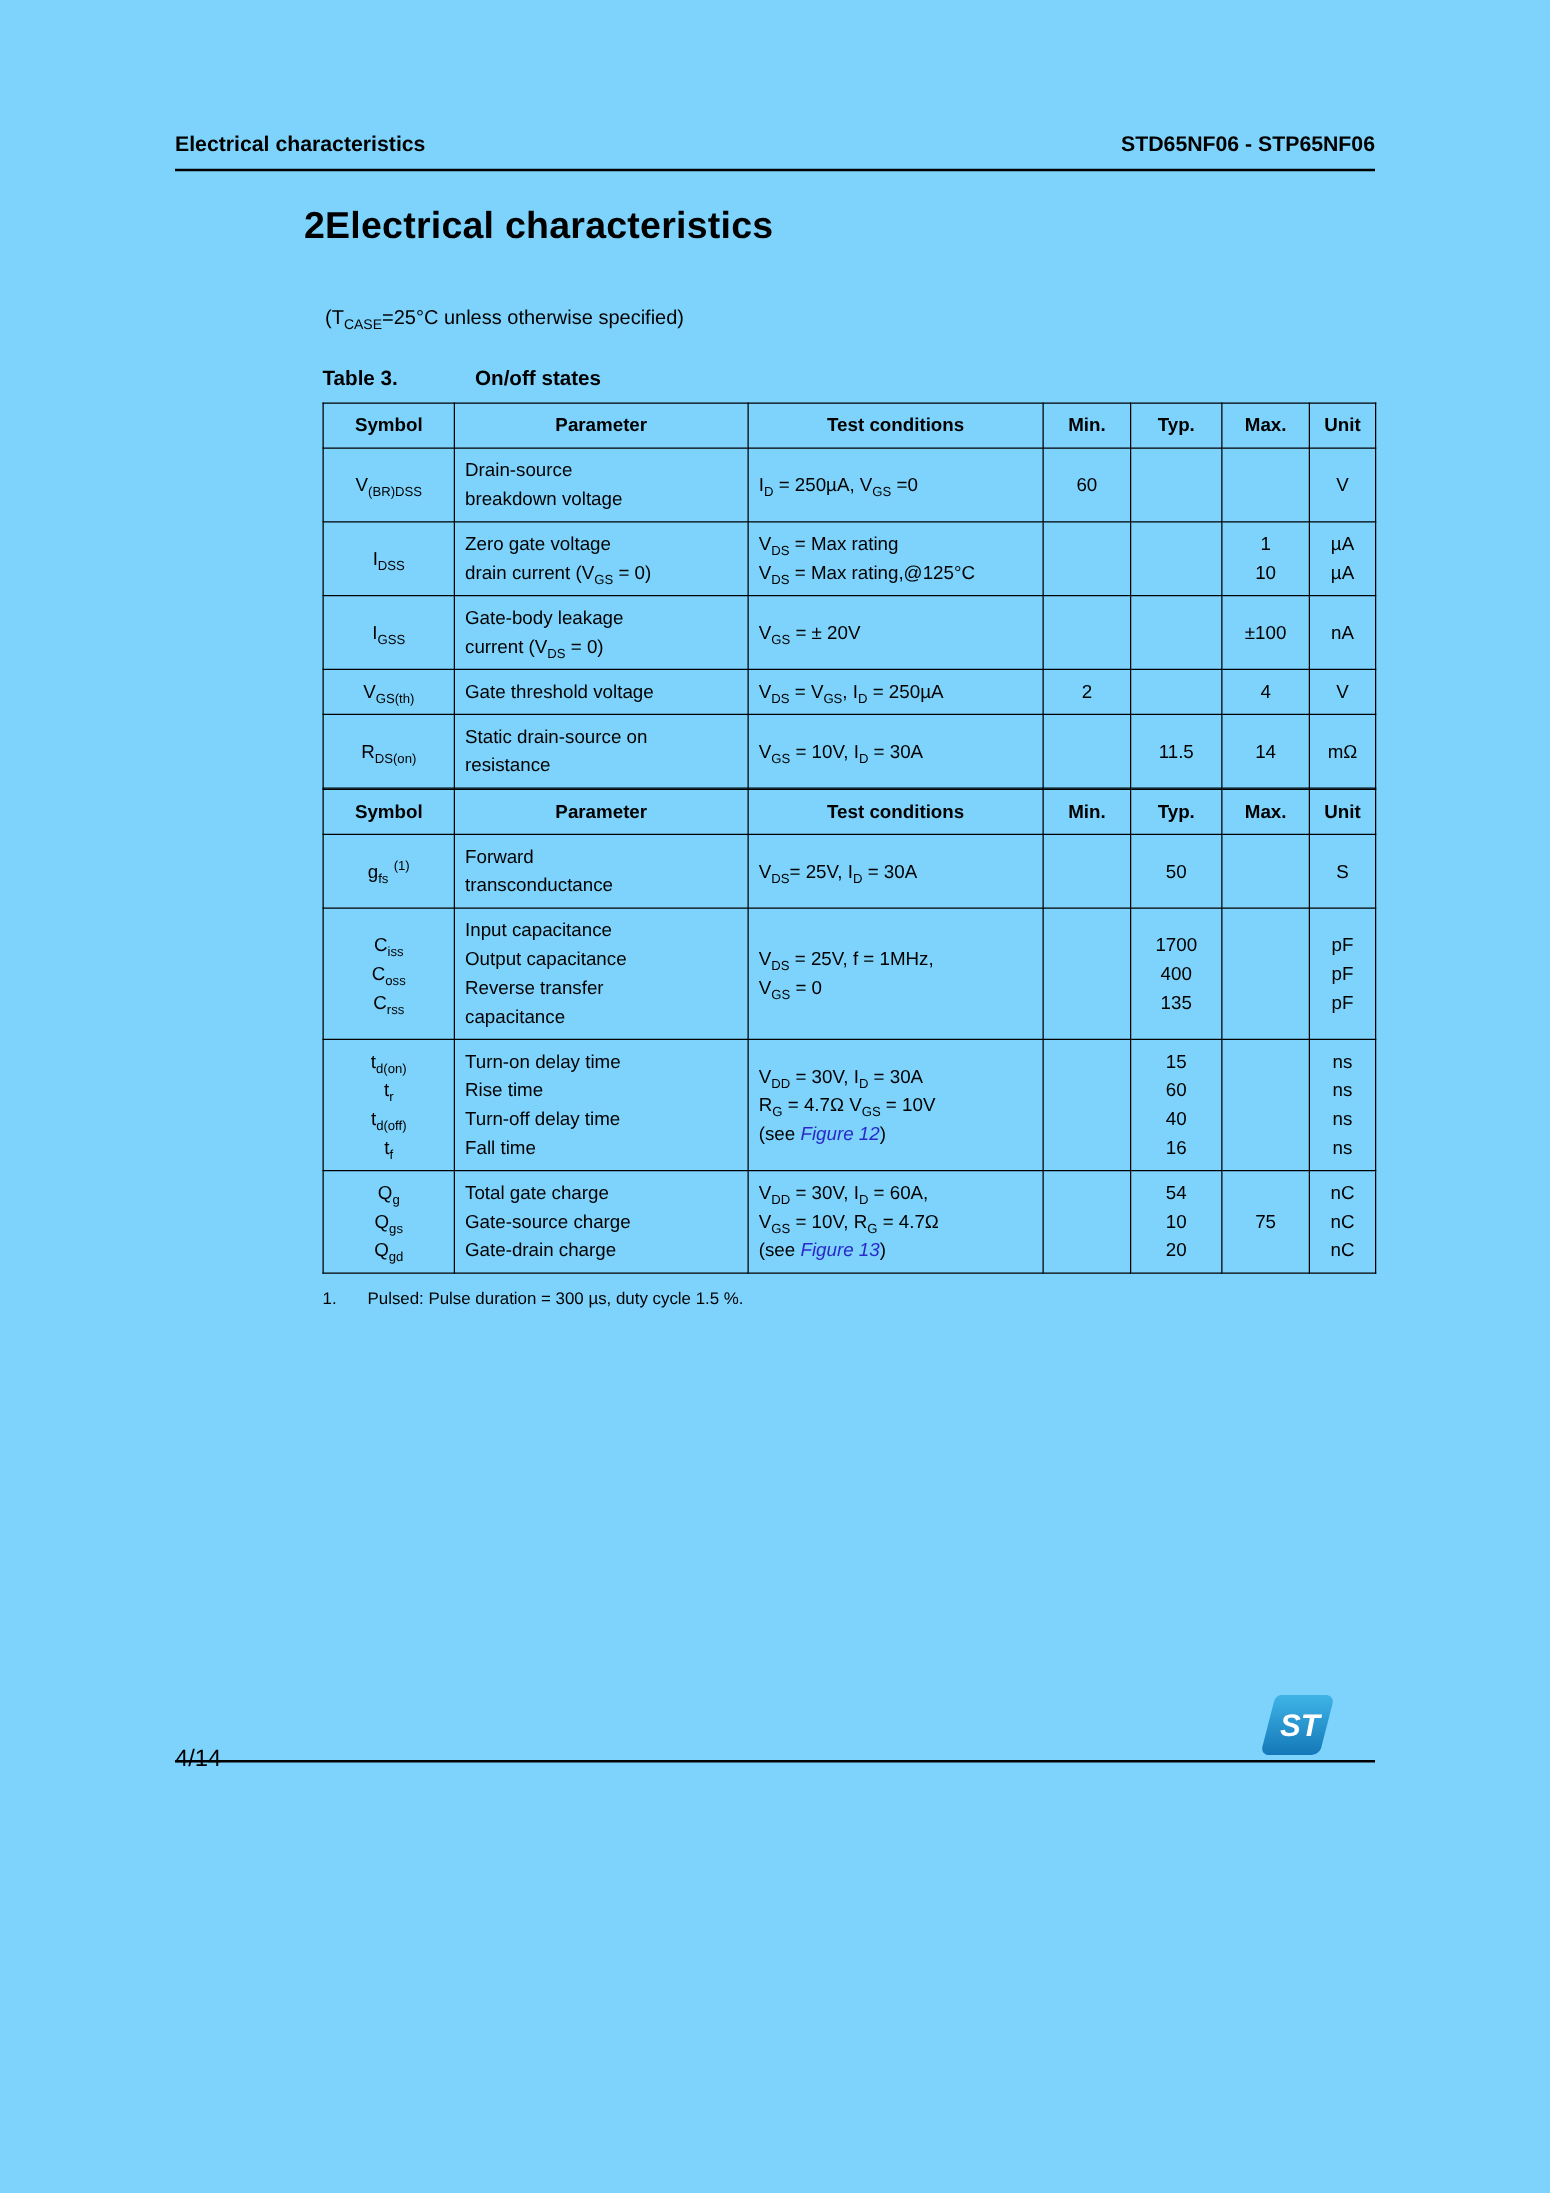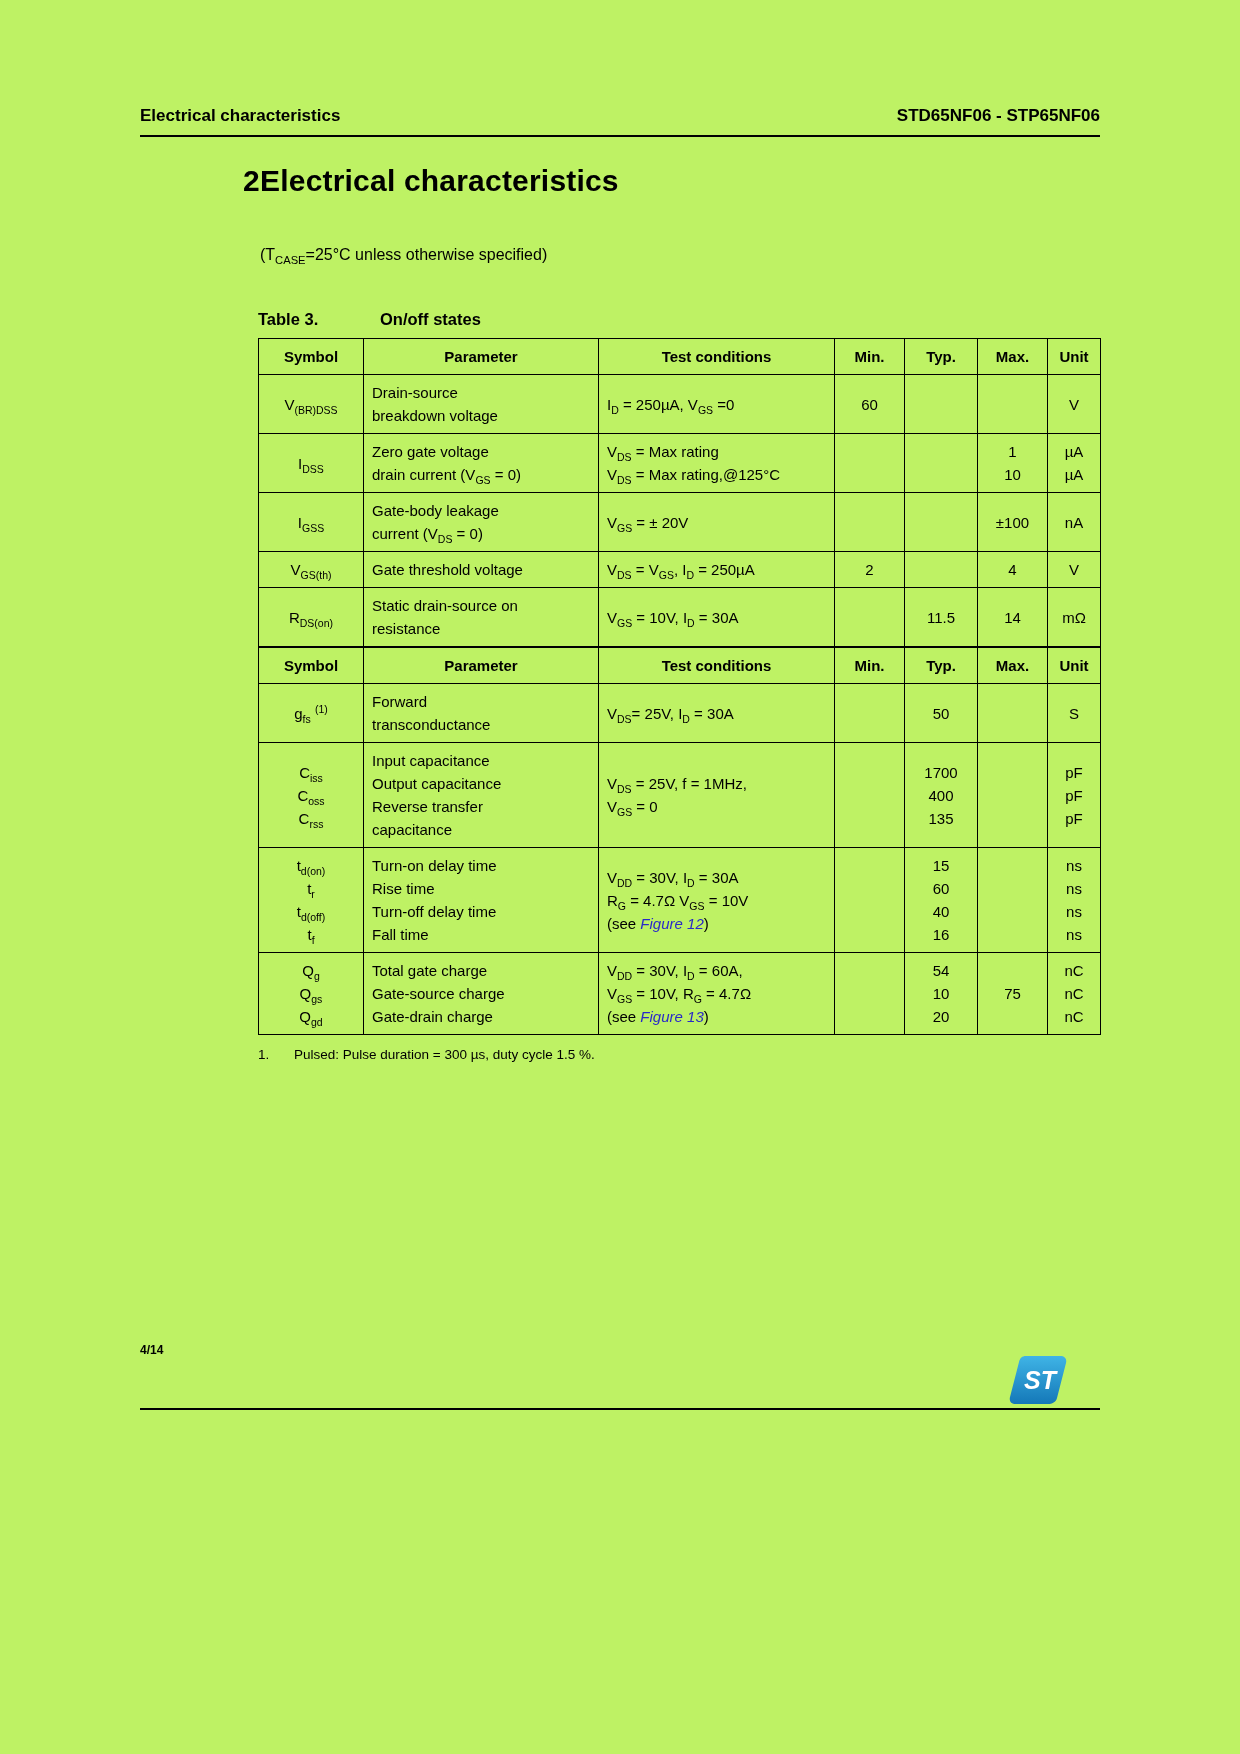--- a/index.html
+++ b/index.html
@@ -1,20 +1,20 @@
 <!DOCTYPE html>
 <html><head>
 <meta charset="utf-8">
 <style>
   html, body { margin: 0; padding: 0; background: #ffffff; }
   .page {
     position: relative;
     width: 1240px;
     height: 1754px;
-    background: #bef264;
+    background: #7dd3fc;
     font-family: "Liberation Sans", sans-serif;
     color: #000000;
     overflow: hidden;
   }
 
   
   .doc-header {
     position: absolute;
     top: 106px;
     left: 140px;
@@ -48,21 +48,21 @@
   }
 
   
   .content {
     position: absolute;
     top: 294px;
     left: 258px;
     width: 842px;
   }
 
-  .table-caption { font-weight: bold; font-size: 16.5px; margin-bottom: 9px; margin-top: 16px; }
+  .table-caption { font-weight: bold; font-size: 16.5px; margin-bottom: 9px; }
   .caption-label { display: inline-block; width: 122px; }
   .caption-gap { margin-top: 34px; }
 
   .spec-table {
     border-collapse: collapse;
     table-layout: fixed;
     width: 842px;
     font-size: 15px;
     border-radius: 24px;
   }
@@ -80,21 +80,21 @@
   }
   td.col-parameter, td.col-test { text-align: left; }
   .cell-line { line-height: 23px; white-space: nowrap; }
   sub, sup { font-size: 0.7em; line-height: 1; }
   .fig-link { color: #2929c8; font-style: italic; margin-top: 12px; }
 
   .footnote { margin-top: 12px; font-size: 13.5px; display: flex; }
   .footnote-marker { display: inline-block; width: 36px; flex: 0 0 36px; }
 
   
-  .footer-page { position: absolute; left: 140px; top: 1343px; font-size: 12px; font-weight: bold; }
+  .footer-page { position: absolute; left: 140px; top: 1397px; font-size: 19px; }
   .footer-rule { position: absolute; left: 140px; width: 960px; top: 1408px; border-top: 2px solid #000; }
   .footer-logo { position: absolute; left: 1009px; top: 1355px; width: 58px; height: 50px; }
 </style>
 </head>
 <body>
 
 <div class="page">
 
   <div class="doc-header">
     <span>Electrical characteristics</span>

